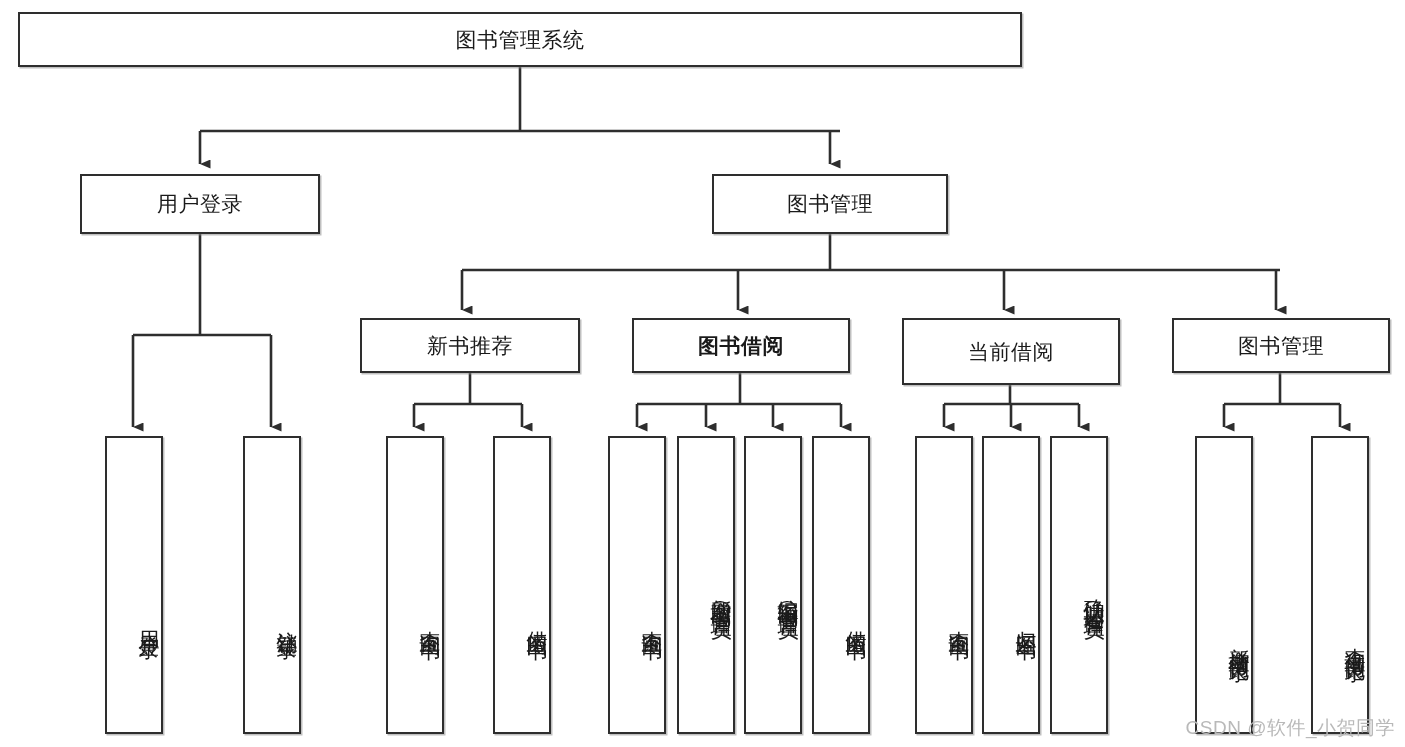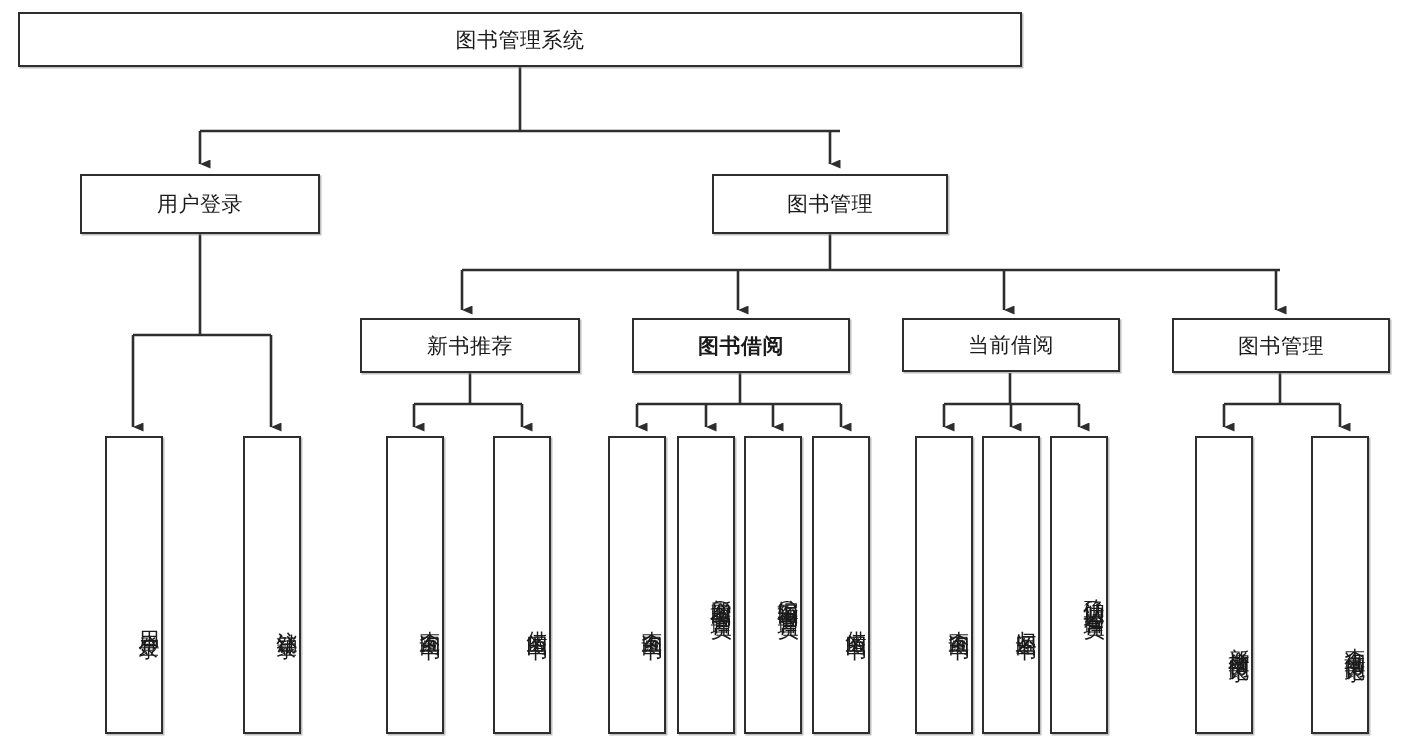--- a/index.html
+++ b/index.html
@@ -140,21 +140,21 @@
   <div class="node horiz" style="left:712px; top:174px; width:236px; height:60px;">
     <span>图书管理</span>
   </div>
 
   <div class="node horiz" style="left:360px; top:318px; width:220px; height:55px;">
     <span>新书推荐</span>
   </div>
   <div class="node horiz" style="left:632px; top:318px; width:218px; height:55px;font-weight:bold;">
     <span>图书借阅</span>
   </div>
-  <div class="node horiz" style="left:902px; top:318px; width:218px; height:54px;">
+  <div class="node horiz" style="left:902px; top:318px; width:218px; height:67px;">
     <span>当前借阅</span>
   </div>
   <div class="node horiz" style="left:1172px; top:318px; width:218px; height:55px;">
     <span>图书管理</span>
   </div>
 
   <div class="node vert pushdown" style="left:105px; top:436px; width:58px; height:298px;">
     <span>用户登录</span>
   </div>
   <div class="node vert pushdown" style="left:243px; top:436px; width:58px; height:298px;">
@@ -191,14 +191,15 @@
     <span>确认归还（管理员）</span>
   </div>
 
   <div class="node vert pushdown2" style="left:1195px; top:436px; width:58px; height:298px;">
     <span>新增借阅记录</span>
   </div>
   <div class="node vert pushdown2" style="left:1311px; top:436px; width:58px; height:298px;">
     <span>查询借阅记录</span>
   </div>
 
+  <div id="watermark">CSDN @软件_小贺同学</div>
 
 </div>
 
 </body></html>

